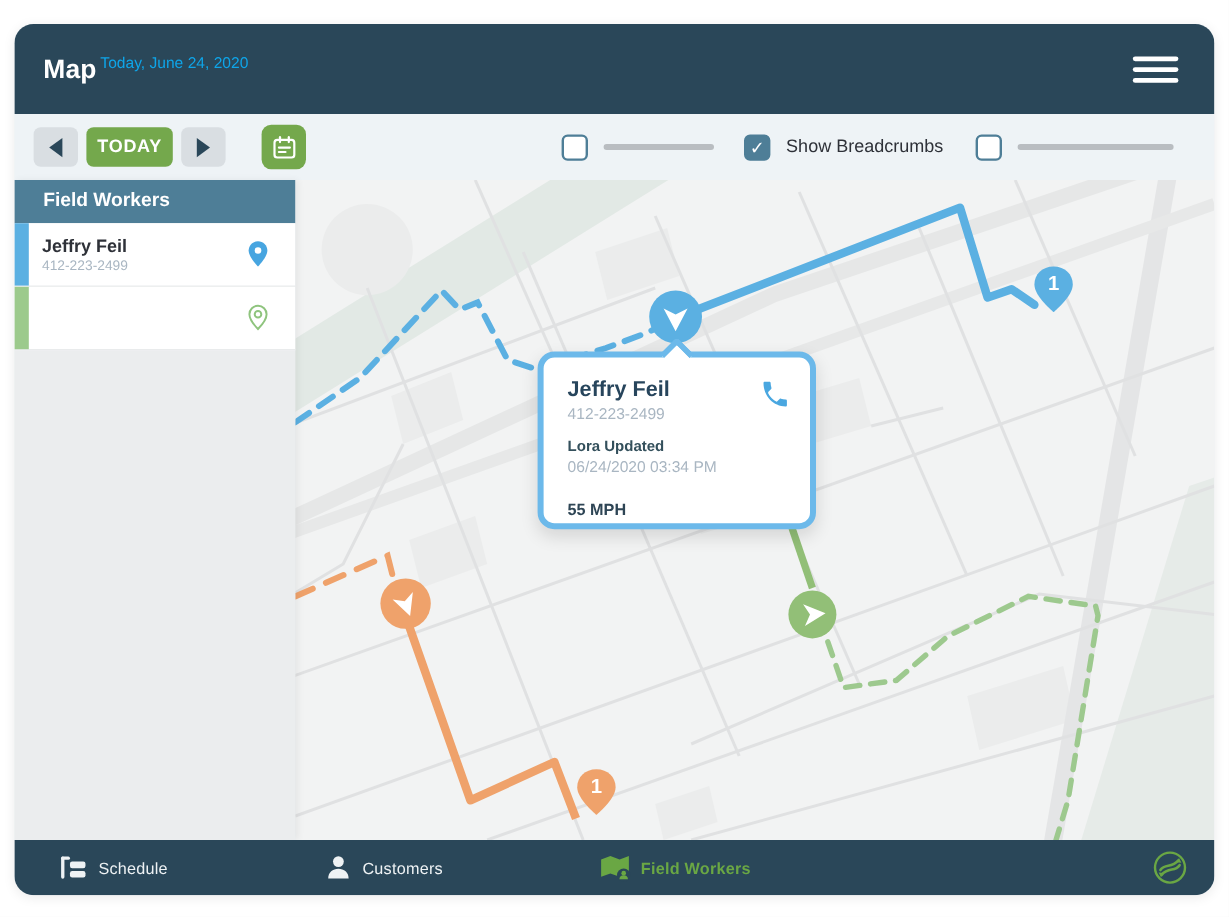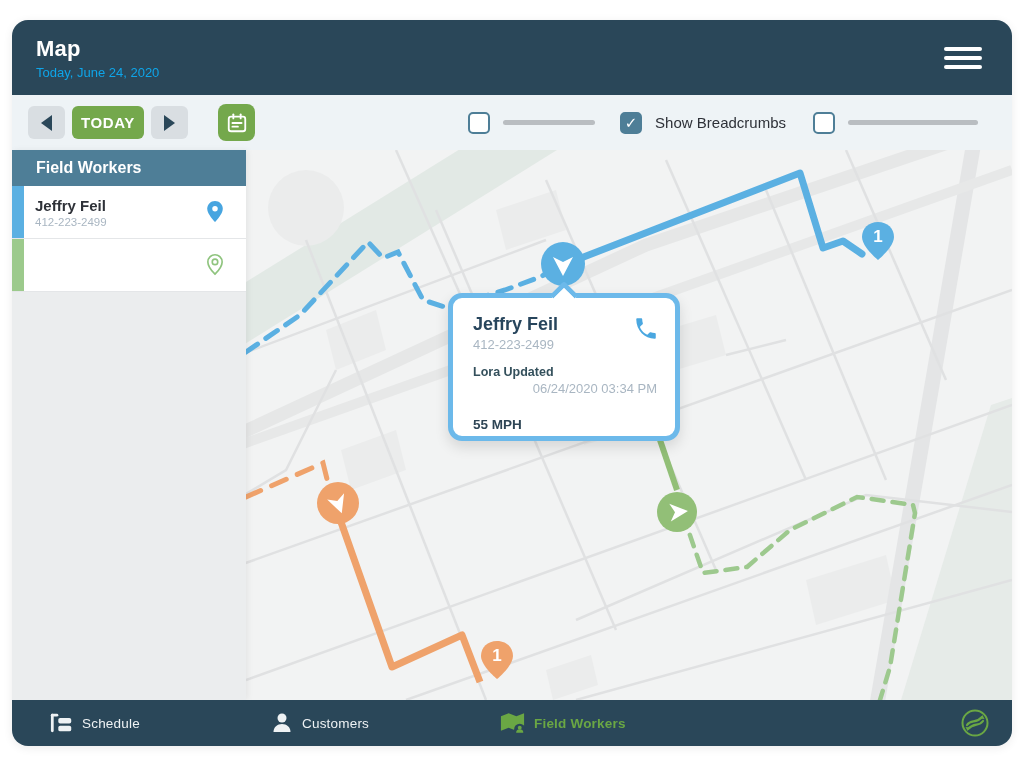--- a/index.html
+++ b/index.html
@@ -7,21 +7,21 @@
     --steel:#4e7e97; --blue:#5bb0e2; --blueDeep:#47a5e0; --orange:#efa26b;
     --routeGreen:#9dc98e; --markerGreen:#92bf77; --grayBar:#b9bdc1;
     --phoneTxt:#a9b6c2; --nameTxt:#2e3138; --sidebarBg:#ebedee;
     --mapBg:#f2f3f3; --road:#e2e3e4; --btnGray:#d9dee2;
   }
   *{margin:0;padding:0;box-sizing:border-box;}
   body{width:1024px;height:764px;background:#ffffff;font-family:"Liberation Sans","DejaVu Sans",sans-serif;overflow:hidden;}
   .app{position:absolute;left:12px;top:20px;width:1000px;height:726px;border-radius:16px;overflow:hidden;box-shadow:0 2px 10px rgba(0,0,0,.08);display:flex;flex-direction:column;background:var(--toolbarBg);}
   
   .header{height:75px;background:var(--navy);color:#fff;display:flex;align-items:center;padding:0 28px 0 24px;flex:0 0 75px;}
-  .header .titles{display:flex;flex-direction:column;gap:3px;}
+  .header .titles{display:flex;gap:3px;}
   .header .title{font-size:22px;font-weight:bold;letter-spacing:.2px;}
   .header .subtitle{font-size:13px;color:#0ea5e9;}
   .hamburger{margin-left:auto;display:flex;flex-direction:column;gap:5px;cursor:pointer;padding:6px 2px;}
   .hamburger span{display:block;width:38px;height:4px;background:#fff;border-radius:2px;}
   
   .toolbar{height:55px;flex:0 0 55px;background:var(--toolbarBg);display:flex;align-items:center;padding:0 34px 0 16px;}
   .btn{border:none;cursor:pointer;display:flex;align-items:center;justify-content:center;}
   .arrow-btn{width:37px;height:33px;background:var(--btnGray);border-radius:6px;}
   .arrow-btn .tri{width:0;height:0;border-top:8px solid transparent;border-bottom:8px solid transparent;}
   .tri.left{border-right:11px solid var(--navy);}
@@ -47,21 +47,21 @@
   .worker-pin{margin-left:auto;margin-right:20px;display:flex;}
   
   .map{flex:1;position:relative;background:var(--mapBg);overflow:hidden;}
   .map svg.base{position:absolute;inset:0;}
   
   .popup{position:absolute;left:202px;top:143px;width:232px;height:148px;background:#fff;border:5px solid #6cb9ea;border-radius:14px;box-shadow:0 6px 14px rgba(0,0,0,.12);padding:16px 18px 0 20px;z-index:2;}
   .popup .notch{position:absolute;top:-13px;left:101px;width:20px;height:20px;background:#fff;border-left:5px solid #6cb9ea;border-top:5px solid #6cb9ea;transform:rotate(45deg);border-top-left-radius:4px;}
   .popup-name{font-size:18px;font-weight:bold;color:#27455c;}
   .popup-phone{font-size:13px;color:var(--phoneTxt);margin-top:2px;}
   .popup-label{font-size:12.5px;font-weight:bold;color:#34505c;margin-top:13px;}
-  .popup-datetime{font-size:13px;color:var(--phoneTxt);margin-top:2px;text-align:right;}
+  .popup-datetime{font-size:13px;color:var(--phoneTxt);margin-top:2px;}
   .popup-speed{font-size:13.5px;font-weight:bold;color:#2e4555;margin-top:21px;}
   .popup .phone-icon{position:absolute;right:16px;top:18px;cursor:pointer;}
   
   .bottomnav{height:46px;flex:0 0 46px;background:var(--navy);position:relative;z-index:4;}
   .nav-item{position:absolute;top:0;height:46px;display:flex;align-items:center;gap:8px;cursor:pointer;}
   .nav-label{font-size:13.5px;color:#eef2f4;letter-spacing:.2px;}
   .nav-item.active .nav-label{color:var(--greenBright);font-weight:bold;}
   .nav-schedule{left:38px;}
   .nav-customers{left:258px;}
   .nav-fieldworkers{left:487px;}

